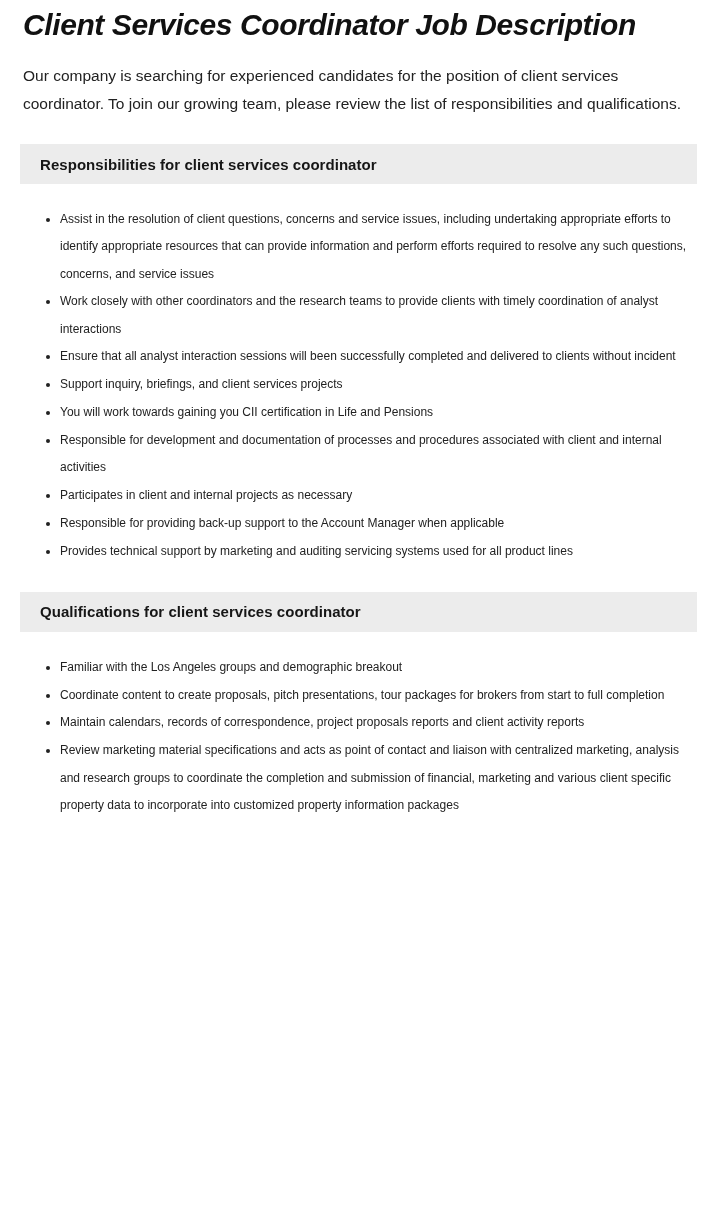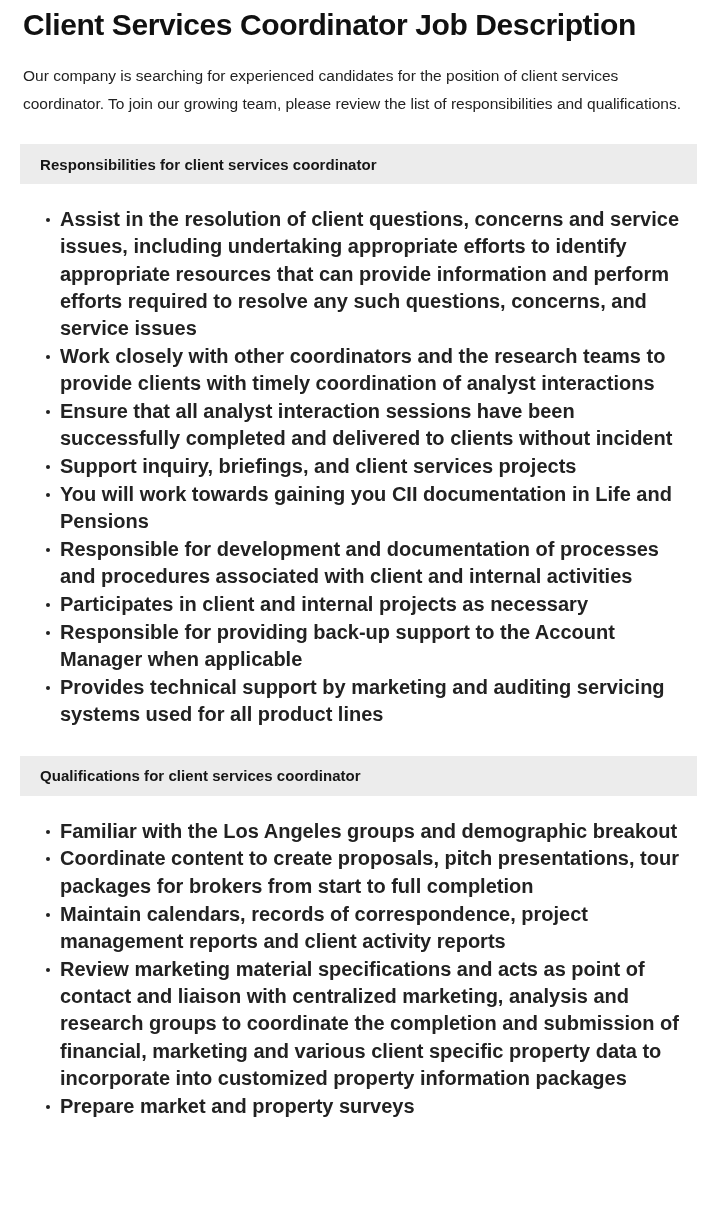--- a/index.html
+++ b/index.html
@@ -24,20 +24,21 @@
   }
 
   .doc-title {
     margin: 0;
     padding: 6px 22px 0 23px;
     font-size: 30px;
     line-height: 38px;
     font-weight: 700;
     letter-spacing: -0.4px;
     color: #111111;
+    font-style: italic;
   }
 
   .intro {
     margin: 0;
     padding: 18px 38px 0 23px;
     font-size: 15.5px;
     line-height: 27.5px;
     color: #222222;
   }
 
@@ -64,26 +65,25 @@
   }
 
   ul.item-list {
     list-style: none;
     margin: 0;
     padding: 22px 24px 0 46px;
   }
 
   ul.item-list li {
     position: relative;
-    font-size: 20px;
+    font-size: 12px;
     line-height: 27.3px;
     color: #222222;
     padding-left: 14px;
     margin: 0 0 0.5px 0;
-    font-weight: bold;
   }
 
   ul.item-list li::before {
     content: "";
     position: absolute;
     left: 0;
     top: 12px;
     width: 4px;
     height: 4px;
     border-radius: 50%;
@@ -104,36 +104,35 @@
   <p class="intro">Our company is searching for experienced candidates for the position of client services coordinator. To join our growing team, please review the list of responsibilities and qualifications.</p>
 
   <div class="sections-container">
       <div class="section">
         <div class="section-header">
           <span class="section-header-title">Responsibilities for client services coordinator</span>
         </div>
         <ul class="item-list">
           <li>Assist in the resolution of client questions, concerns and service issues, including undertaking appropriate efforts to identify appropriate resources that can provide information and perform efforts required to resolve any such questions, concerns, and service issues</li>
           <li>Work closely with other coordinators and the research teams to provide clients with timely coordination of analyst interactions</li>
-          <li>Ensure that all analyst interaction sessions have been successfully completed and delivered to clients without incident</li>
+          <li>Ensure that all analyst interaction sessions will been successfully completed and delivered to clients without incident</li>
           <li>Support inquiry, briefings, and client services projects</li>
-          <li>You will work towards gaining you CII documentation in Life and Pensions</li>
+          <li>You will work towards gaining you CII certification in Life and Pensions</li>
           <li>Responsible for development and documentation of processes and procedures associated with client and internal activities</li>
           <li>Participates in client and internal projects as necessary</li>
           <li>Responsible for providing back-up support to the Account Manager when applicable</li>
           <li>Provides technical support by marketing and auditing servicing systems used for all product lines</li>
         </ul>
       </div>
       <div class="section">
         <div class="section-header">
           <span class="section-header-title">Qualifications for client services coordinator</span>
         </div>
         <ul class="item-list">
           <li>Familiar with the Los Angeles groups and demographic breakout</li>
           <li>Coordinate content to create proposals, pitch presentations, tour packages for brokers from start to full completion</li>
-          <li>Maintain calendars, records of correspondence, project management reports and client activity reports</li>
+          <li>Maintain calendars, records of correspondence, project proposals reports and client activity reports</li>
           <li>Review marketing material specifications and acts as point of contact and liaison with centralized marketing, analysis and research groups to coordinate the completion and submission of financial, marketing and various client specific property data to incorporate into customized property information packages</li>
-          <li>Prepare market and property surveys</li>
         </ul>
       </div>
     </div>
 
 </div>
 
 </body></html>

